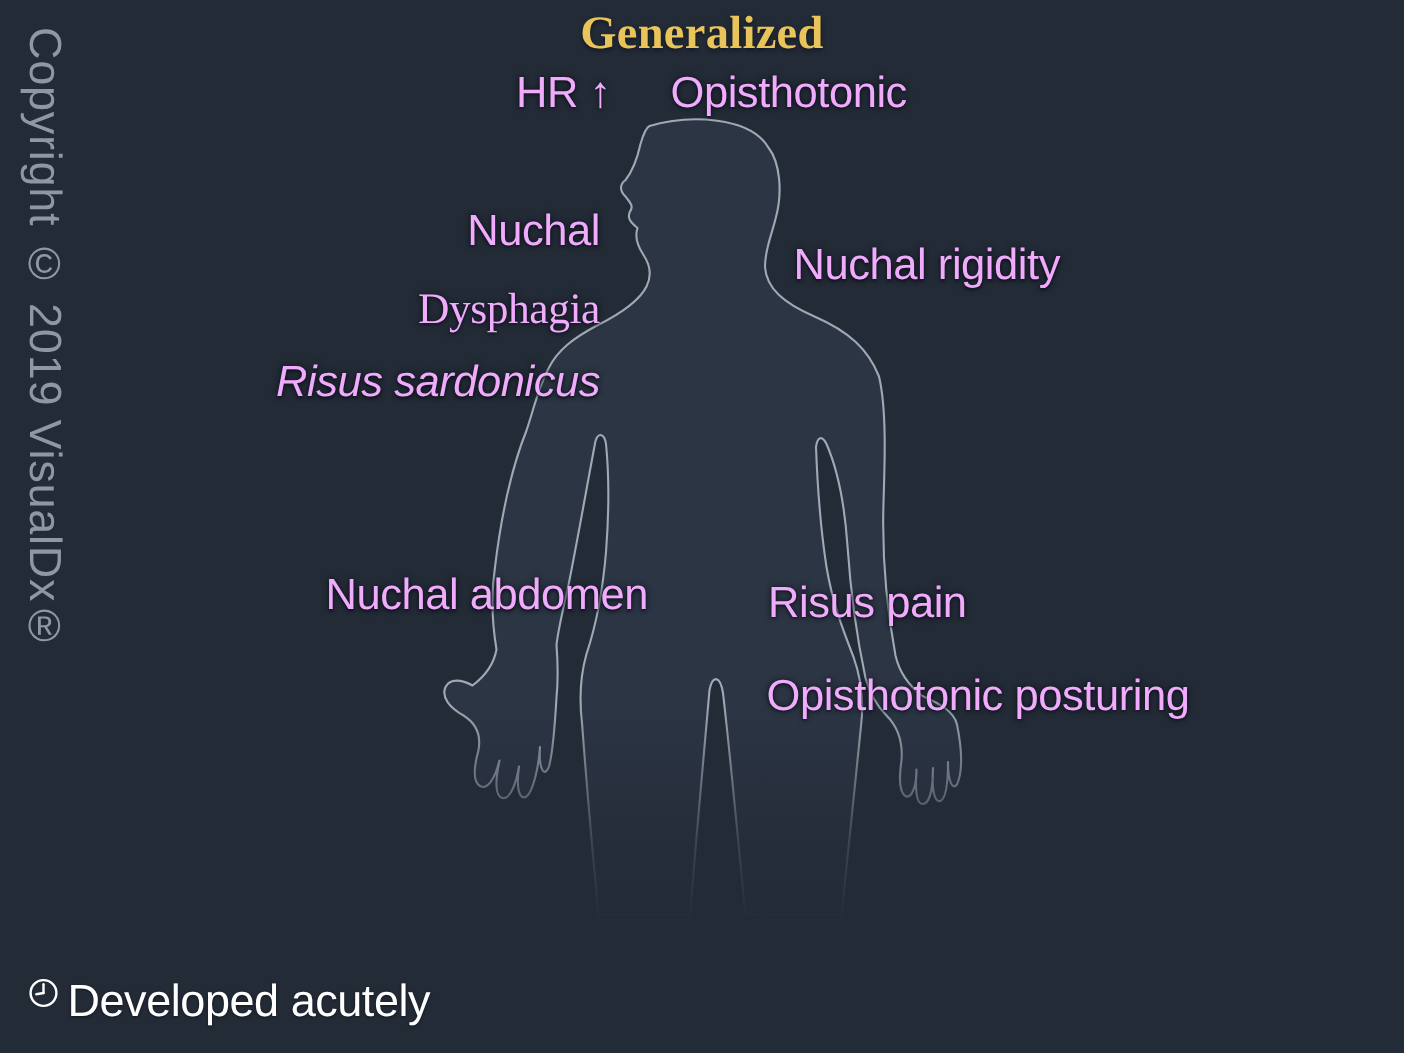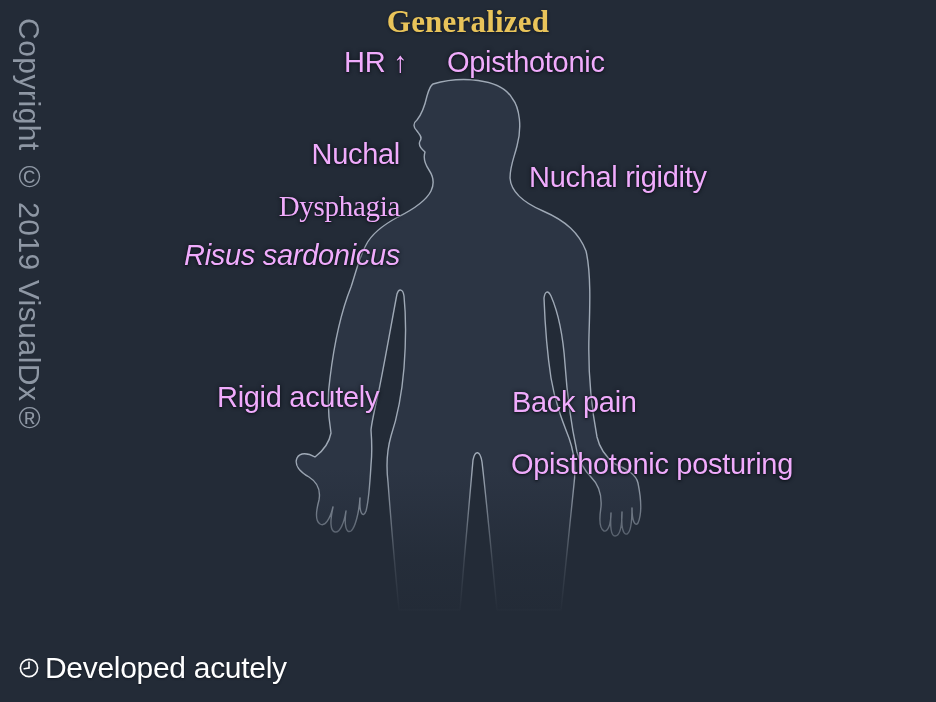--- a/index.html
+++ b/index.html
@@ -28,21 +28,21 @@
   .lbl-irritability{left:447px;top:47px;}
   .lbl-trismus{right:536px;top:139px;}
   .lbl-dysphagia{right:536px;top:191px;font-family:Liberation Serif, serif;}
   .lbl-risus{right:536px;top:240px;font-style:italic;}
   .lbl-nuchal{left:529px;top:162px;}
   .lbl-apnea{left:527px;top:219px;}
   .lbl-rigid-abdomen{left:217px;top:382px;}
   .lbl-back-pain{left:512px;top:387px;}
   .lbl-opisthotonic{left:511px;top:449px;text-align:right;}
   .footer{
-    position:absolute;z-index:3;left:18px;top:651px;display:flex;align-items:center;
+    position:absolute;z-index:3;left:18px;top:651px;display:flex;
     color:#ffffff;font-size:30px;font-weight:500;letter-spacing:-0.3px;white-space:nowrap;
     text-shadow:0 1px 2px rgba(14,19,27,.8);
   }
   .footer .clock{margin-right:5px;display:block;}
   .watermark{
     position:absolute;z-index:4;left:12px;top:18px;
     writing-mode:vertical-rl;text-orientation:mixed;
     color:#8e97a4;font-size:30px;font-weight:500;letter-spacing:0.5px;white-space:nowrap;
   }
 </style>
@@ -121,22 +121,22 @@
   <div class="fade-overlay"></div>
 
   <div class="title">Generalized</div>
 
   <div class="label lbl-hr">HR ↑</div>
   <div class="label lbl-irritability">Opisthotonic</div>
   <div class="label lbl-trismus">Nuchal</div>
   <div class="label lbl-dysphagia">Dysphagia</div>
   <div class="label lbl-risus">Risus sardonicus</div>
   <div class="label lbl-nuchal">Nuchal rigidity</div>
-  <div class="label lbl-rigid-abdomen">Rigid acutely</div>
-  <div class="label lbl-back-pain">Back pain</div>
+  <div class="label lbl-rigid-abdomen">Nuchal abdomen</div>
+  <div class="label lbl-back-pain">Risus pain</div>
   <div class="label lbl-opisthotonic">Opisthotonic posturing</div>
 
   <div class="footer">
     <svg class="clock" width="22" height="22" viewBox="0 0 22 22">
       <circle cx="11" cy="11" r="8.6" fill="none" stroke="#ffffff" stroke-width="1.6"></circle>
       <line x1="11" y1="11" x2="11" y2="5.2" stroke="#ffffff" stroke-width="1.6" stroke-linecap="round"></line>
       <line x1="11" y1="11" x2="6.2" y2="11.8" stroke="#ffffff" stroke-width="1.6" stroke-linecap="round"></line>
     </svg>
     <span>Developed acutely</span>
   </div>

